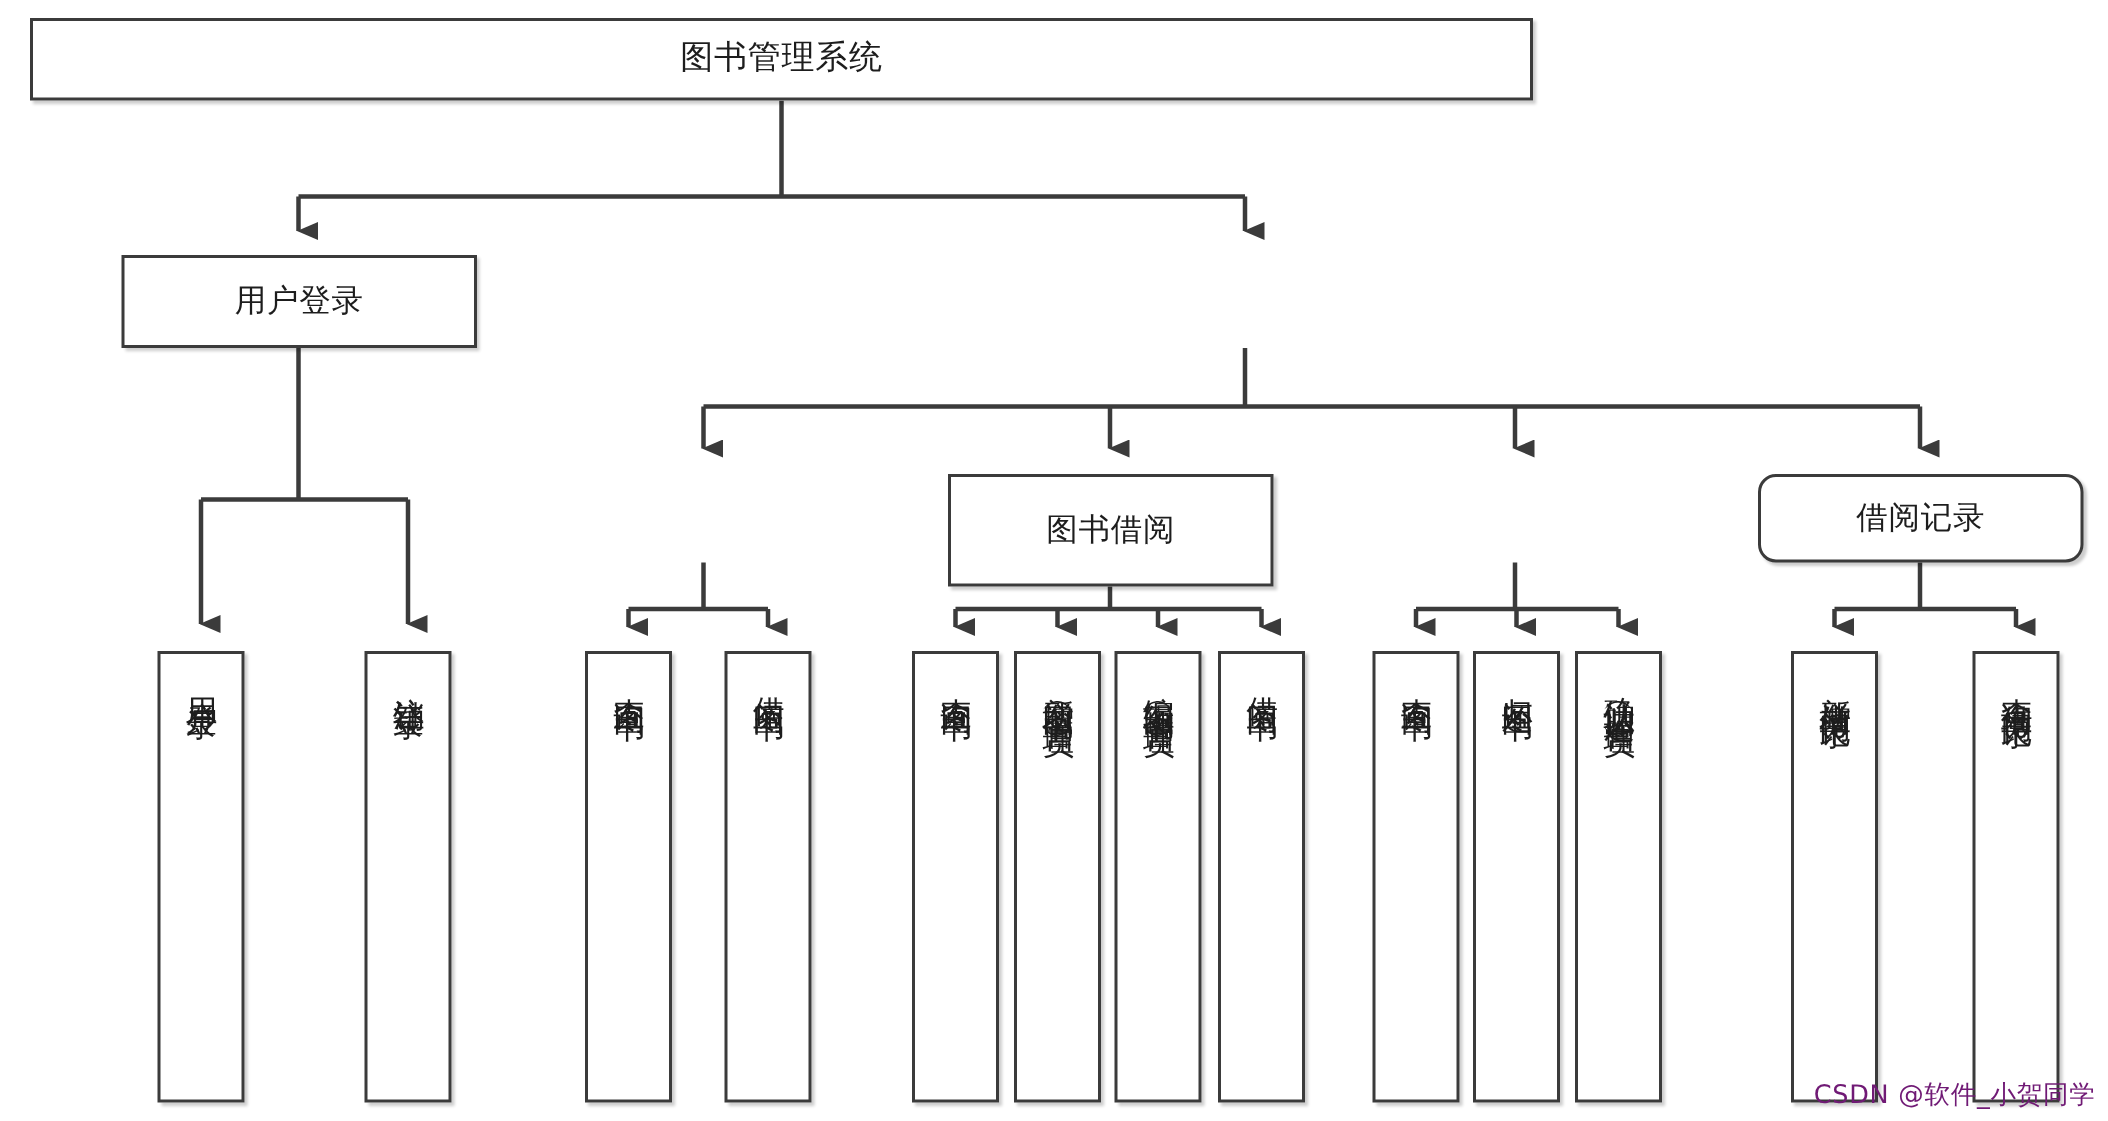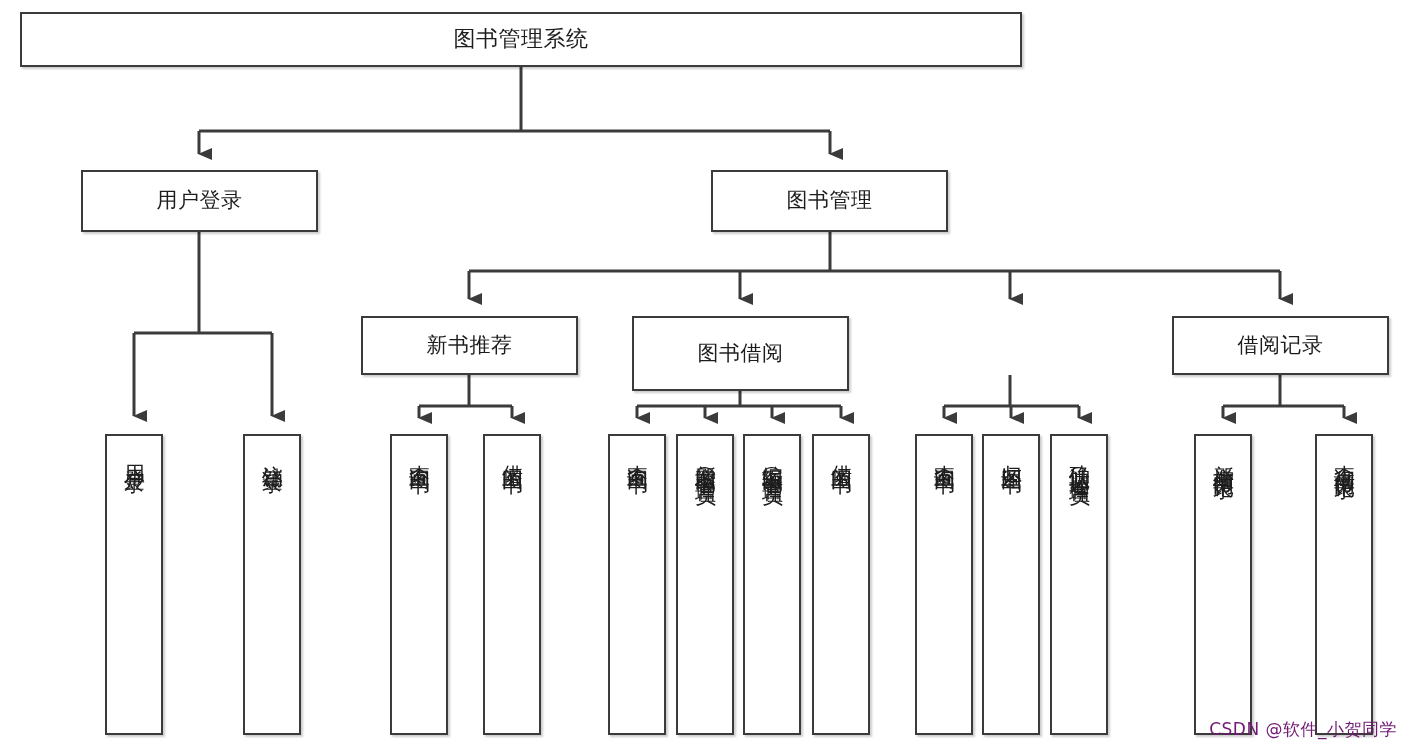--- a/index.html
+++ b/index.html
@@ -121,31 +121,25 @@
     </g>
   </svg>
 
   <div class="node root" style="left:20px; top:12px; width:1002px; height:55px;">
     <span class="label">图书管理系统</span>
   </div>
 
   <div class="node" style="left:81px; top:170px; width:237px; height:62px;">
     <span class="label">用户登录</span>
   </div>
-  <div class="node" style="left:711px; top:170px; width:237px; height:62px;">
-    <span class="label">图书管理</span>
-  </div>
 
-  <div class="node" style="left:361px; top:316px; width:217px; height:59px;">
-    <span class="label">新书推荐</span>
-  </div>
   <div class="node" style="left:632px; top:316px; width:217px; height:75px;">
     <span class="label">图书借阅</span>
   </div>
-  <div class="node" style="left:1172px; top:316px; width:217px; height:59px;">
+  <div class="node" style="left:1172px; top:316px; width:217px; height:59px;border-radius:12px;">
     <span class="label">借阅记录</span>
   </div>
 
   <div class="node leaf" style="left:105px; top:434px; width:58px; height:301px;">
     <span class="label">用户登录</span>
   </div>
   <div class="node leaf" style="left:243px; top:434px; width:58px; height:301px;">
     <span class="label">注销登录</span>
   </div>
 

